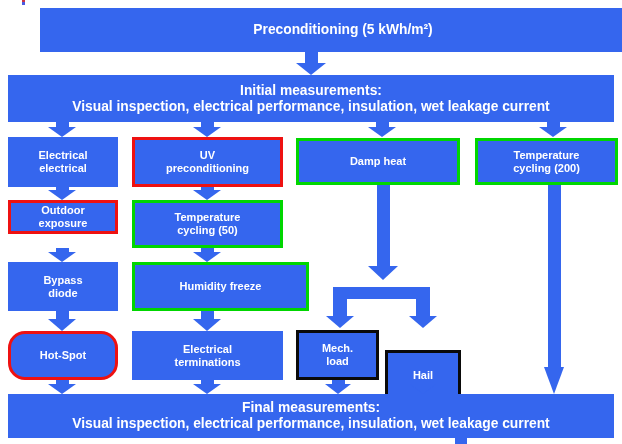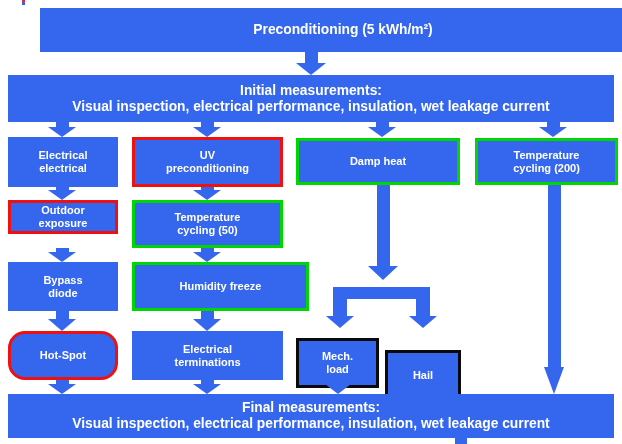--- a/index.html
+++ b/index.html
@@ -79,21 +79,21 @@
     <span>Humidity freeze</span>
   </div>
 
   <div class="box b-red" style="left:8px;top:331px;width:110px;height:49px;border-radius:17px;">
     <span>Hot-Spot</span>
   </div>
   <div class="box" style="left:132px;top:331px;width:151px;height:49px;">
     <span>Electrical</span>
     <span>terminations</span>
   </div>
-  <div class="box b-black" style="left:296px;top:330px;width:83px;height:50px;margin-top:8px;">
+  <div class="box b-black" style="left:296px;top:330px;width:83px;height:50px;">
     <span>Mech.</span>
     <span>load</span>
   </div>
   <div class="box b-black" style="left:385px;top:330px;width:76px;height:50px;margin-top:20px;">
     <span>Hail</span>
   </div>
 
   <div class="box hdr" style="left:8px;top:394px;width:606px;height:44px;">
     <span>Final measurements:</span>
     <span>Visual inspection, electrical performance, insulation, wet leakage current</span>

